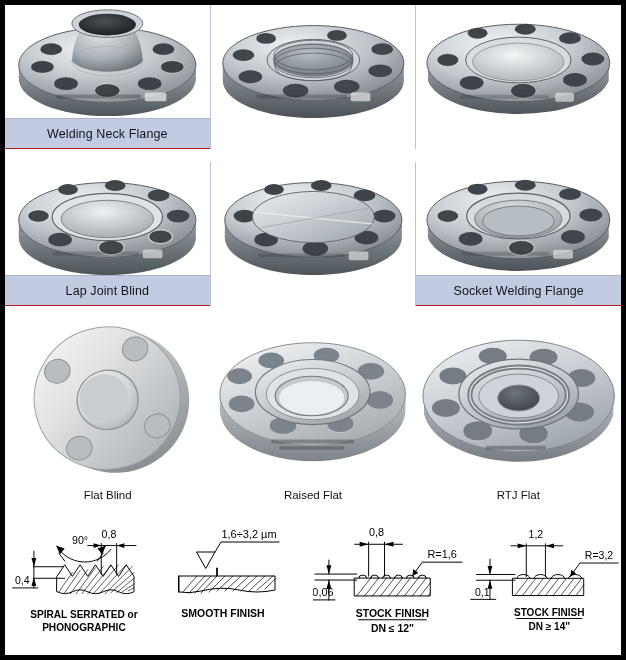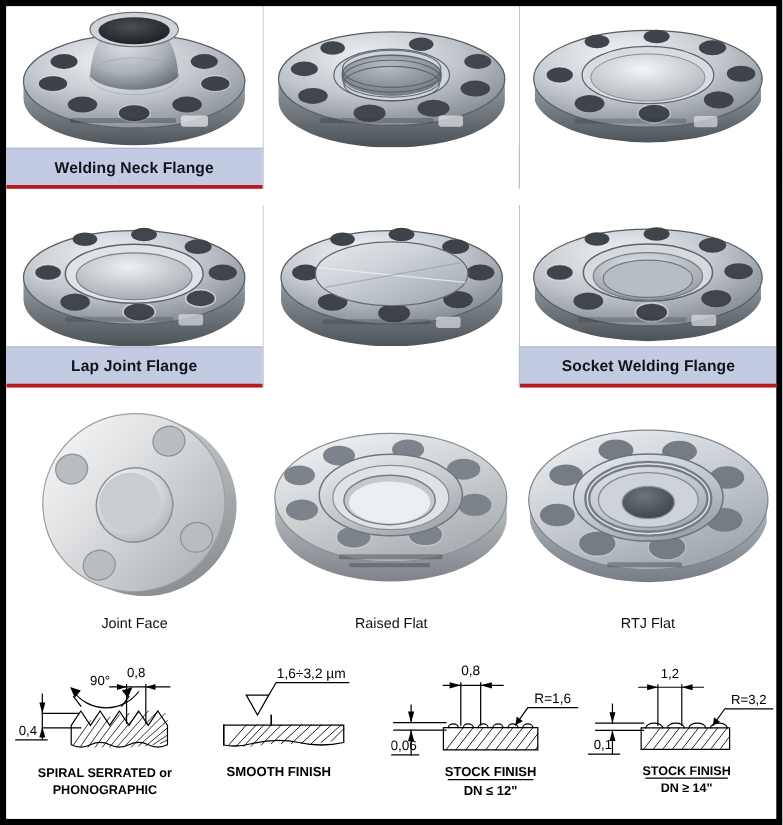--- a/index.html
+++ b/index.html
@@ -30,24 +30,24 @@
   .photo-area{
     position:relative;
     height:113px;
     background:#ffffff;
     overflow:hidden;
   }
   .label-band{
     height:29px;
     background:#c3cbe3;
     border-top:1px solid #aab2cc;
-    border-bottom:3px solid #b91c1c;
+    border-bottom:1px solid #b91c1c;
     display:flex;align-items:center;justify-content:center;
     font-size:12.5px;
-    font-weight:bold;
+    font-weight:normal;
     color:#12141c;
     letter-spacing:.1px;
     white-space:nowrap;
     text-align:right;
   }
   .gap-row{height:13px;background:#ffffff;}
   .gap-row-sm{height:6px;background:#ffffff;}
 
   
   .face-grid{display:flex;width:100%;}
@@ -275,21 +275,21 @@
           <ellipse cx="104" cy="55" rx="56" ry="24" fill="#dee3e7"></ellipse>
           <ellipse cx="104" cy="55" rx="56" ry="24" fill="none" stroke="#5d646a" stroke-width="1.2"></ellipse>
           <ellipse cx="104" cy="57" rx="47" ry="19" fill="url(#ljBore)"></ellipse>
           <ellipse cx="104" cy="57" rx="47" ry="19" fill="none" stroke="#7d848a" stroke-width="1"></ellipse>
           <g opacity=".65" fill="#2e3438">
             <rect x="48" y="90" width="88" height="4" rx="1.5" opacity=".4"></rect>
             <rect x="140" y="88" width="20" height="9" rx="2" fill="#e4e7ea"></rect>
           </g>
         </svg>
       </div>
-      <div class="label-band">Lap Joint Flange</div>
+      <div class="label-band">Lap Joint Blind</div>
     </div>
 
     <div class="photo-cell">
       <div class="photo-area">
         <svg class="fl" viewBox="0 0 208 113" preserveAspectRatio="xMidYMid meet">
           <defs>
             <radialGradient id="blBody" cx="38%" cy="24%" r="85%">
               <stop offset="0%" stop-color="#f1f3f5"></stop>
                 <stop offset="50%" stop-color="#c2c8ce"></stop>
               <stop offset="100%" stop-color="#7a8187"></stop>
@@ -424,21 +424,21 @@
               <ellipse cx="145" cy="127" rx="13" ry="12" fill="#b9bdc0"></ellipse>
               <ellipse cx="145" cy="127" rx="13" ry="12" fill="none" stroke="#8e9295" stroke-width="1"></ellipse>
             </g>
 
             <ellipse cx="104" cy="88" rx="31" ry="30" fill="url(#ffBore)"></ellipse>
             <ellipse cx="104" cy="88" rx="31" ry="30" fill="none" stroke="#8a8f93" stroke-width="1.2"></ellipse>
             <ellipse cx="101" cy="85" rx="25" ry="24" fill="#c9cdcf"></ellipse>
           </g>
         </svg>
       </div>
-      <div class="face-label">Joint Face</div>
+      <div class="face-label">Flat Blind</div>
     </div>
 
     <div class="face-cell">
       <div class="face-area">
         <svg class="fl" viewBox="0 0 208 170" preserveAspectRatio="xMidYMid meet">
           <defs>
             <linearGradient id="rfFace" x1="0.2" y1="0" x2="0.8" y2="1">
               <stop offset="0%" stop-color="#eff1f2"></stop>
                 <stop offset="40%" stop-color="#d2d6d9"></stop>
               <stop offset="100%" stop-color="#a4a9ad"></stop>

